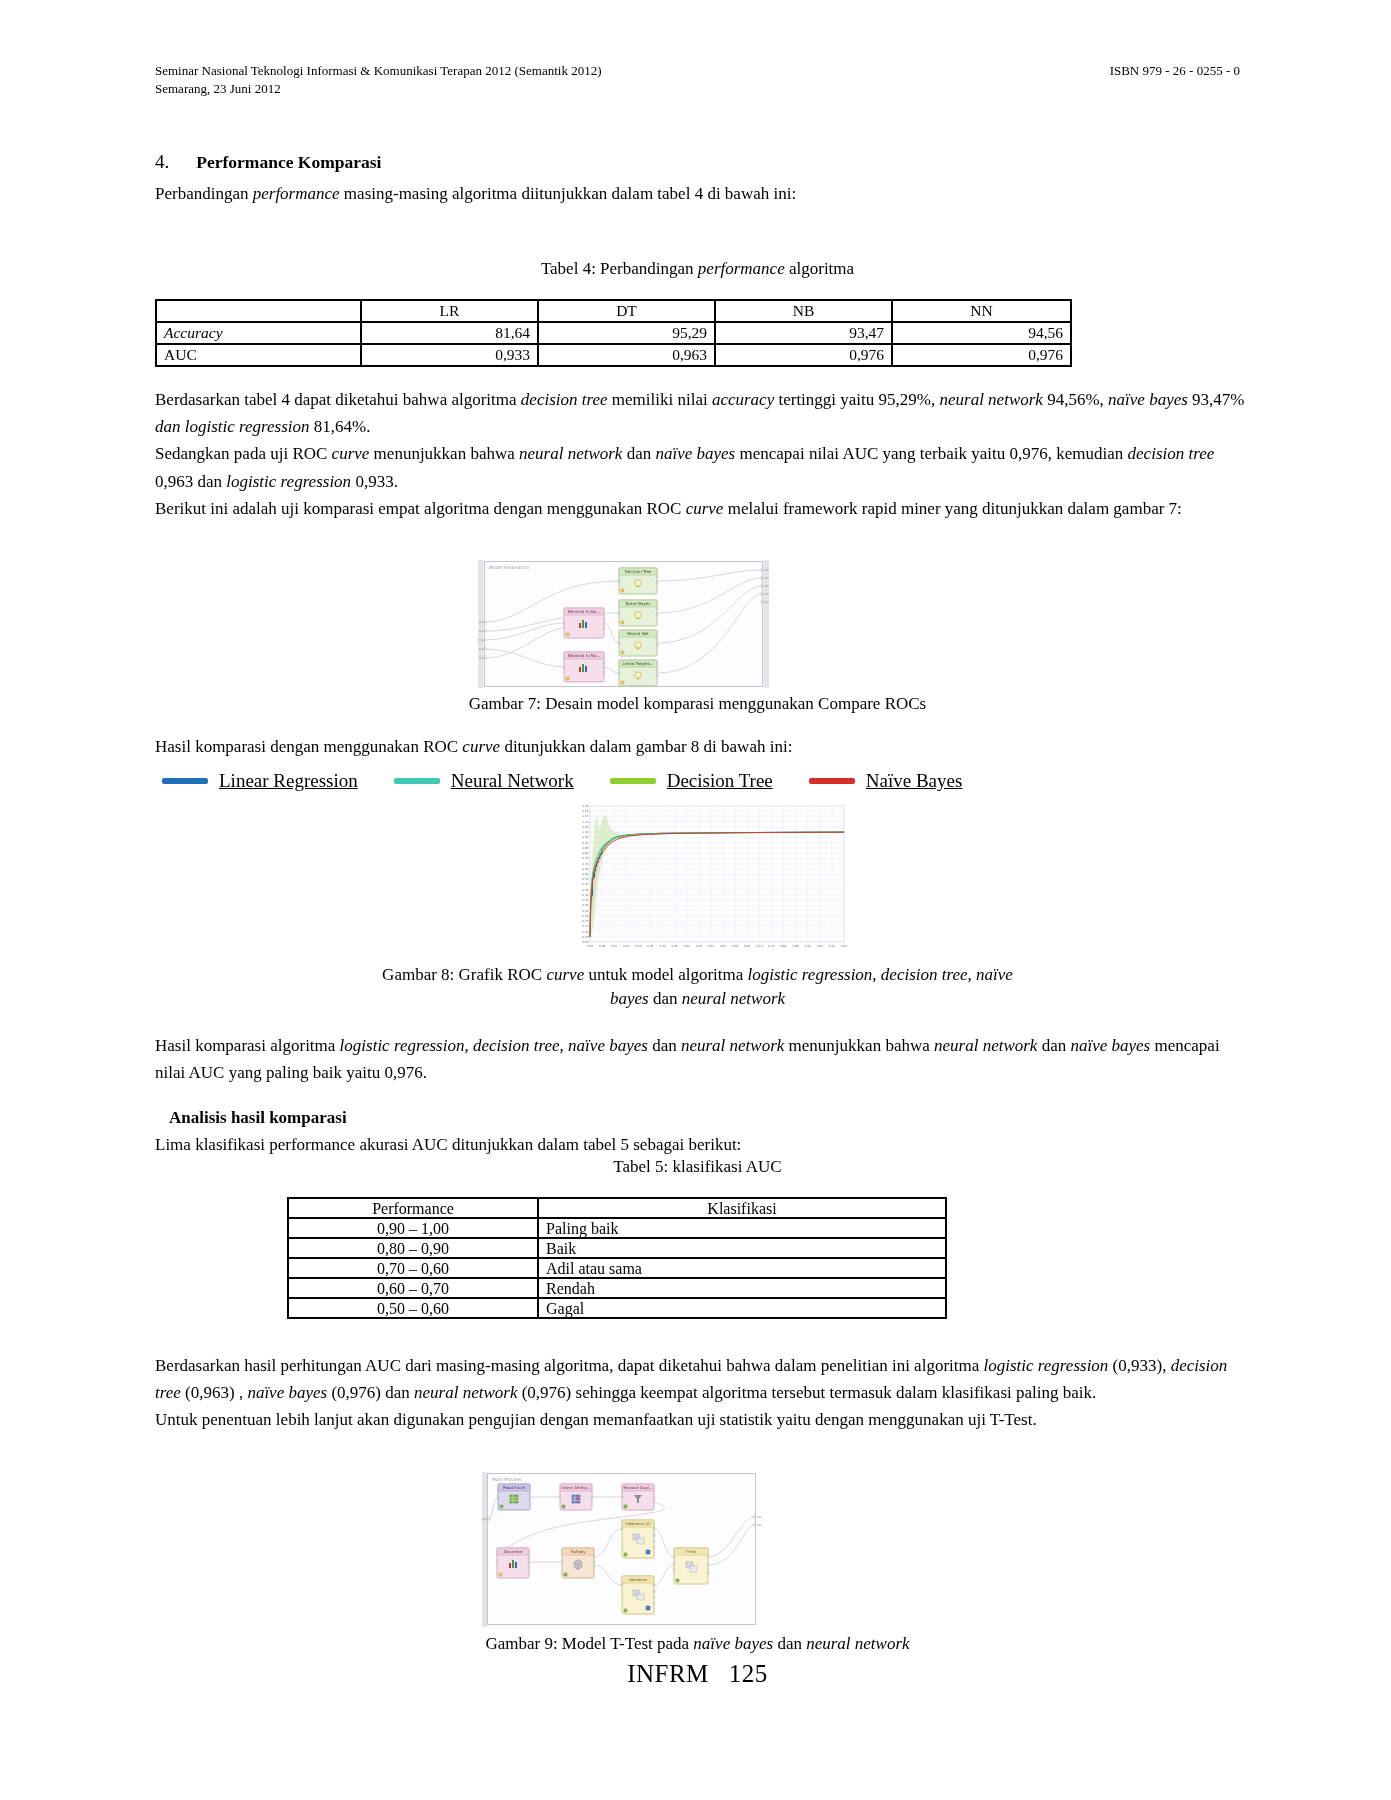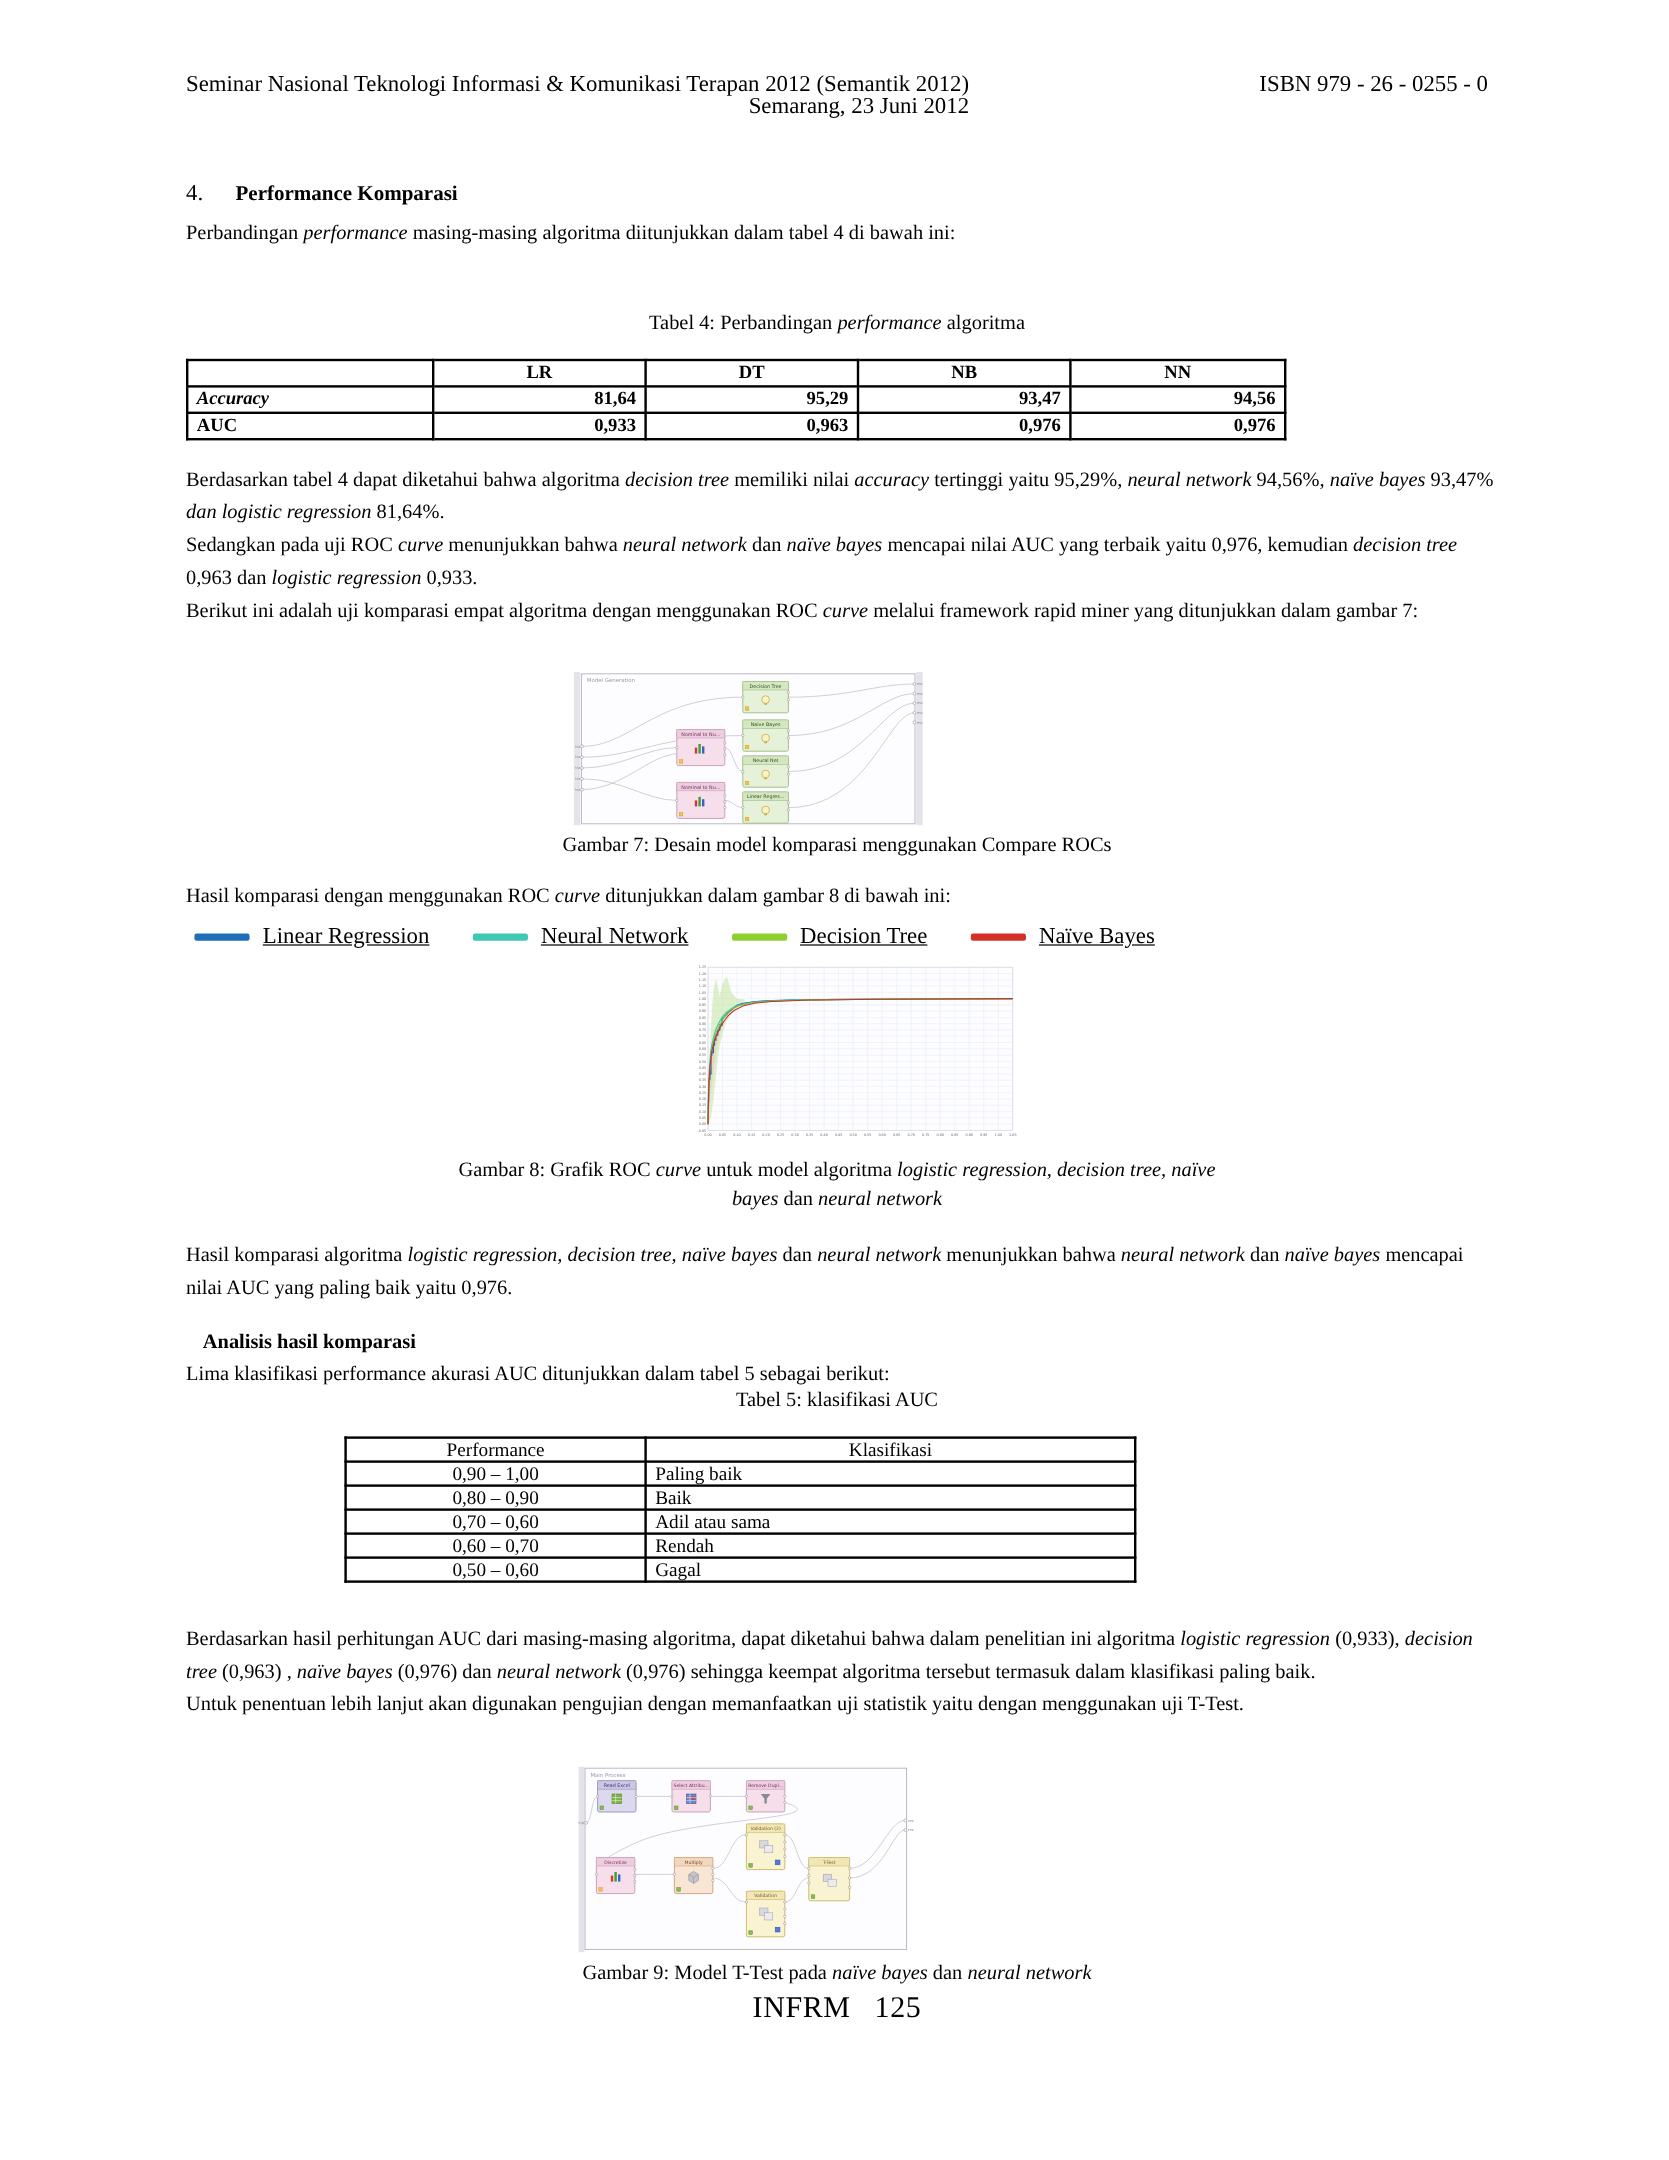--- a/index.html
+++ b/index.html
@@ -1,27 +1,27 @@
 <!DOCTYPE html>
 <html><head>
 <meta charset="utf-8">
 <style>
   html,body{margin:0;padding:0;background:#fff;}
   .page{position:relative;width:1391px;height:1800px;background:#ffffff;overflow:hidden;
         font-family:"Liberation Serif",serif;color:#000;}
   .abs{position:absolute;}
   .para{font-size:17px;line-height:27.2px;margin:0;}
   .caption{font-size:17px;line-height:24px;text-align:center;}
-  .hdr{font-size:19px;line-height:18px;text-align:right;}
+  .hdr{font-size:13px;line-height:18px;}
   .sec-num{font-size:19px;}
   .sec-title{font-size:17.5px;font-weight:bold;margin-left:27px;}
   .bold-head{font-size:17px;font-weight:bold;}
   table{border-collapse:collapse;}
   .t4{width:915px;table-layout:fixed;}
-  .t4 th,.t4 td{border:2px solid #000;font-weight:bold;font-size:15.5px;height:20px;padding:0 7px;line-height:18px;}
+  .t4 th,.t4 td{border:2px solid #000;font-weight:normal;font-size:15.5px;height:20px;padding:0 7px;line-height:18px;}
   .t4 th{text-align:center;}
   .t4 .rowlab{text-align:left;}
   .t4 .val{text-align:right;}
   .t5{width:658px;table-layout:fixed;}
   .t5 th,.t5 td{border:2px solid #000;font-weight:normal;font-size:16px;height:18px;padding:0 7px;line-height:17px;}
   .t5 th{text-align:center;}
   .t5 .perf{text-align:center;}
   .t5 .klas{text-align:left;}
   .legend-row{display:flex;align-items:center;}
   .legend-item{display:flex;align-items:center;font-size:19px;text-decoration:underline;}

